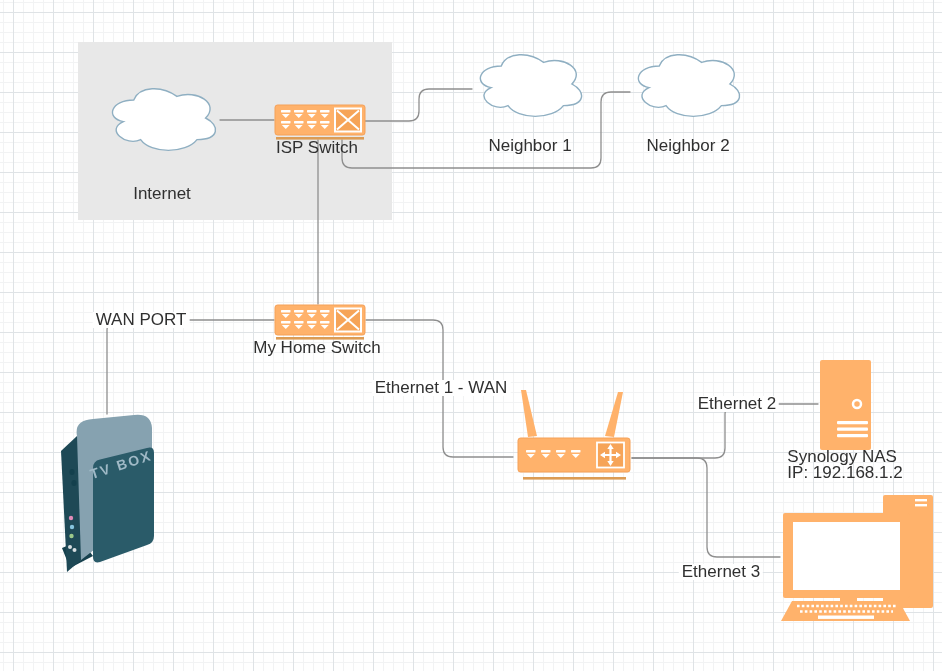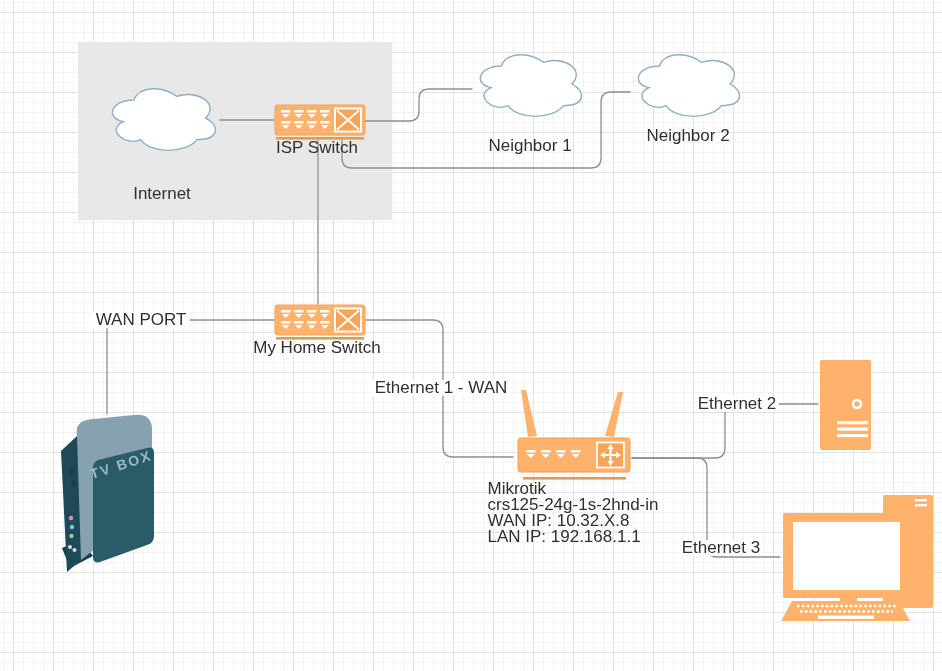--- a/index.html
+++ b/index.html
@@ -130,31 +130,29 @@
       <circle cx="72" cy="527" r="2.2" fill="#86C5DE"></circle>
       <circle cx="71.5" cy="536" r="2.2" fill="#9CC98B"></circle>
       <circle cx="70" cy="547" r="2" fill="#D8DEE1"></circle>
       <circle cx="74.5" cy="550" r="2" fill="#D8DEE1"></circle>
     </g>
   </svg>
 
   <div class="lbl" style="left:162px;top:186px">Internet</div>
   <div class="lbl" style="left:317px;top:140px">ISP Switch</div>
   <div class="lbl" style="left:530px;top:138px">Neighbor 1</div>
-  <div class="lbl" style="left:688px;top:128px">Neighbor 2</div>
+  <div class="lbl" style="left:688px;top:138px">Neighbor 2</div>
   <div class="lbl" style="left:317px;top:340px">My Home Switch</div>
 
-  <div class="lbl" style="left:573px;top:481px">
-    <div>Mikrotik</div>
-    <div>crs125-24g-1s-2hnd-in</div>
-    <div>WAN IP: 10.32.X.8</div>
-    <div>LAN IP: 192.168.1.1</div>
+
+  <div class="lbl" style="left:845px;top:449px">
+    <div>Synology NAS</div>
+    <div>IP: 192.168.1.2</div>
   </div>
-
 
 
 
   <div class="lbl edge-lbl" style="left:141px;top:312px">WAN PORT</div>
   <div class="lbl edge-lbl" style="left:441px;top:380px">Ethernet 1 - WAN</div>
   <div class="lbl edge-lbl" style="left:737px;top:396px">Ethernet 2</div>
-  <div class="lbl edge-lbl" style="left:721px;top:540px">Ethernet 3</div>
+  <div class="lbl edge-lbl" style="left:721px;top:564px">Ethernet 3</div>
 
 </div>
 
 </body></html>

